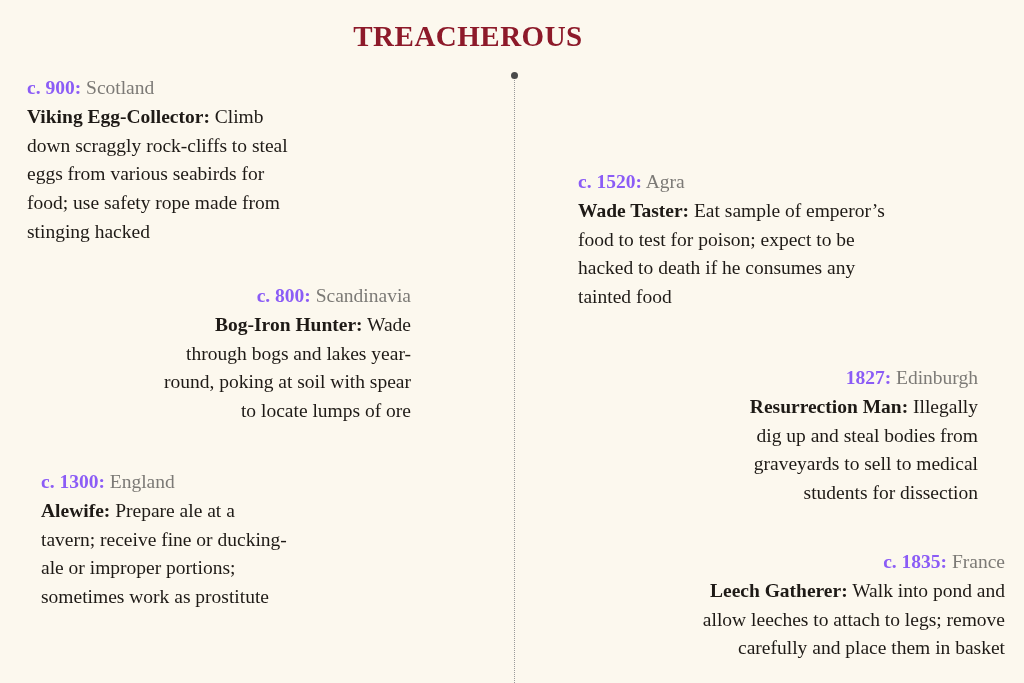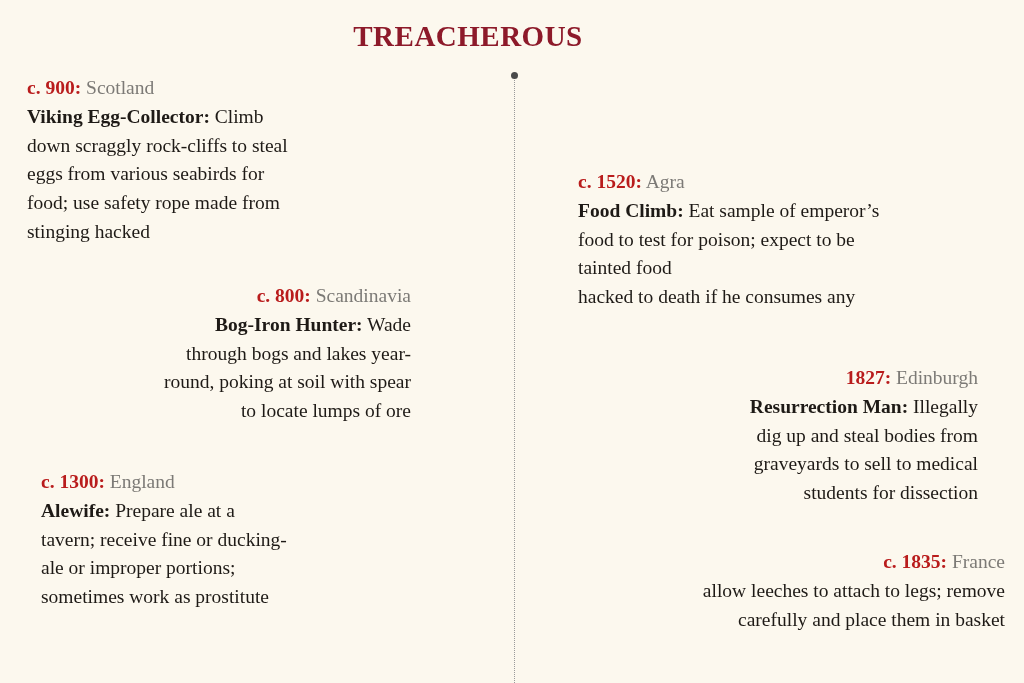--- a/index.html
+++ b/index.html
@@ -44,21 +44,21 @@
       background: #4a4a4a;
     }
     .entry {
       position: absolute;
       font-size: 19.5px;
       line-height: 28.8px;
     }
     .entry.left-align { text-align: left; }
     .entry.right-align { text-align: right; }
     .date {
-      color: #b91c1c;
+      color: #8b5cf6;
       font-weight: bold;
     }
     .place {
       color: #7c7a76;
     }
     .job {
       font-weight: bold;
     }
     .line { display: block; white-space: nowrap; }
 
@@ -97,31 +97,32 @@
 <div class="entry left-align" id="e3">
   <span class="line"><span class="date">c. 1300:</span> <span class="place">England</span></span>
   <span class="line"><span class="job">Alewife:</span><span> Prepare ale at a</span></span>
   <span class="line">tavern; receive fine or ducking-</span>
   <span class="line">ale or improper portions;</span>
   <span class="line">sometimes work as prostitute</span>
 </div>
 
 <div class="entry left-align" id="e4">
   <span class="line"><span class="date">c. 1520:</span> <span class="place">Agra</span></span>
-  <span class="line"><span class="job">Food Climb:</span><span> Eat sample of emperor’s</span></span>
+  <span class="line"><span class="job">Wade Taster:</span><span> Eat sample of emperor’s</span></span>
   <span class="line">food to test for poison; expect to be</span>
+  <span class="line">hacked to death if he consumes any</span>
   <span class="line">tainted food</span>
-  <span class="line">hacked to death if he consumes any</span>
 </div>
 
 <div class="entry right-align" id="e5">
   <span class="line"><span class="date">1827:</span> <span class="place">Edinburgh</span></span>
   <span class="line"><span class="job">Resurrection Man:</span><span> Illegally</span></span>
   <span class="line">dig up and steal bodies from</span>
   <span class="line">graveyards to sell to medical</span>
   <span class="line">students for dissection</span>
 </div>
 
 <div class="entry right-align" id="e6">
   <span class="line"><span class="date">c. 1835:</span> <span class="place">France</span></span>
+  <span class="line"><span class="job">Leech Gatherer:</span><span> Walk into pond and</span></span>
   <span class="line">allow leeches to attach to legs; remove</span>
   <span class="line">carefully and place them in basket</span>
 </div>
 
 </body></html>

